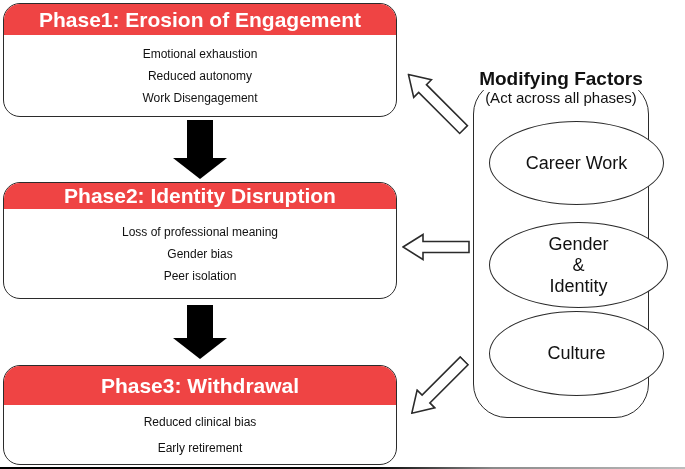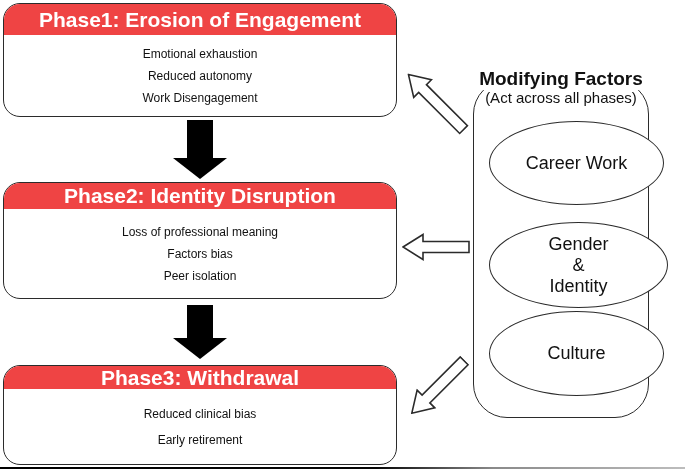--- a/index.html
+++ b/index.html
@@ -35,21 +35,21 @@
     color: #ffffff;
     font-weight: bold;
     font-size: 21px;
     display: flex;
     align-items: center;
     justify-content: center;
     flex: 0 0 auto;
   }
   #phase1 .phase-header { height: 31px; }
   #phase2 .phase-header { height: 26px; }
-  #phase3 .phase-header { height: 23px; }
+  #phase3 .phase-header { height: 39px; }
 
   .phase-body {
     flex: 1 1 auto;
     display: flex;
     flex-direction: column;
     align-items: center;
     justify-content: center;
   }
   .phase-item { font-size: 12px; line-height: 22px; white-space: nowrap; }
   #phase3 .phase-item { line-height: 26px; }
@@ -139,21 +139,21 @@
 
   <svg class="flow-arrow" id="flow-arrow-1" width="54" height="59" viewBox="0 0 54 59">
     <rect x="14" y="0" width="26" height="39" fill="#000000"></rect>
     <polygon points="0,38 54,38 27,59" fill="#000000"></polygon>
   </svg>
 
   <div class="phase-box" id="phase2">
     <div class="phase-header">Phase2: Identity Disruption</div>
     <div class="phase-body">
       <div class="phase-item">Loss of professional meaning</div>
-      <div class="phase-item">Factors bias</div>
+      <div class="phase-item">Gender bias</div>
       <div class="phase-item">Peer isolation</div>
     </div>
   </div>
 
   <svg class="flow-arrow" id="flow-arrow-2" width="54" height="54" viewBox="0 0 54 54">
     <rect x="14" y="0" width="26" height="34" fill="#000000"></rect>
     <polygon points="0,33 54,33 27,54" fill="#000000"></polygon>
   </svg>
 
   <div class="phase-box" id="phase3">

